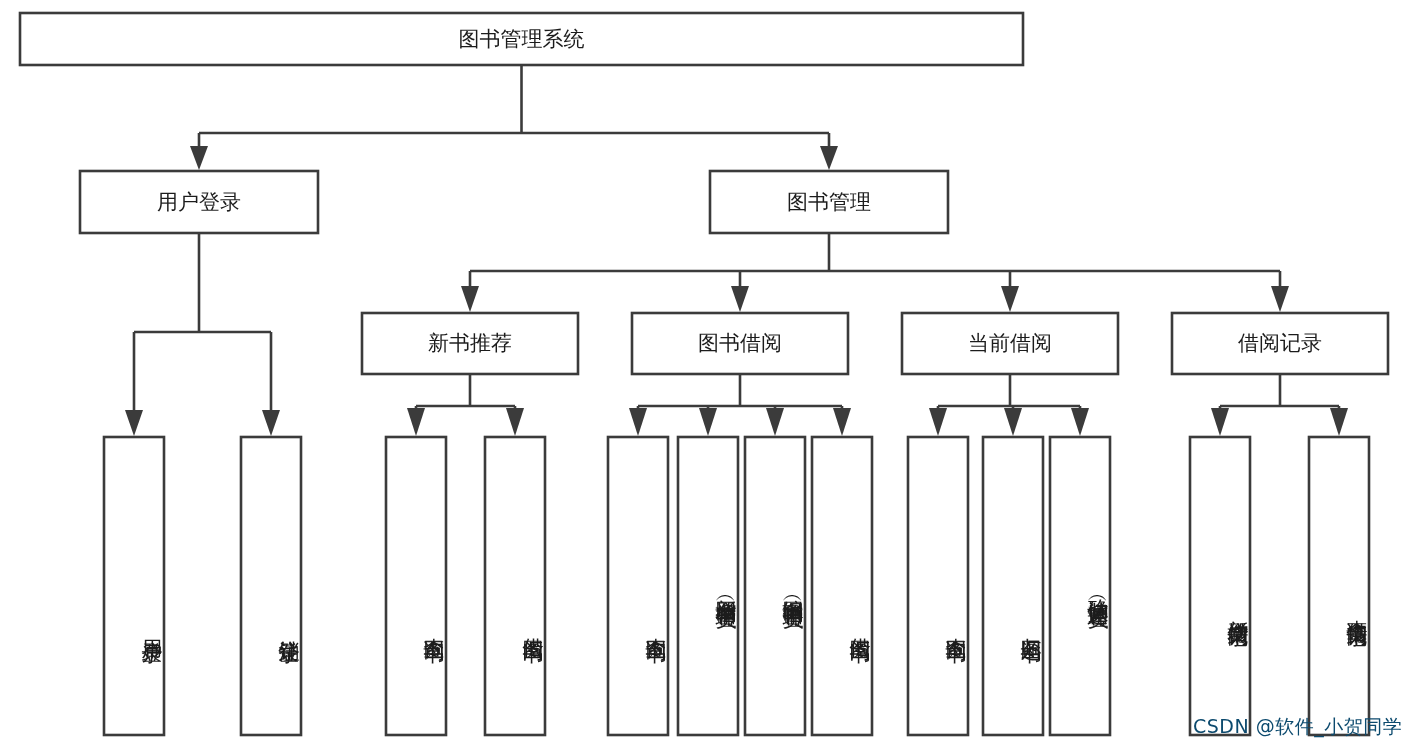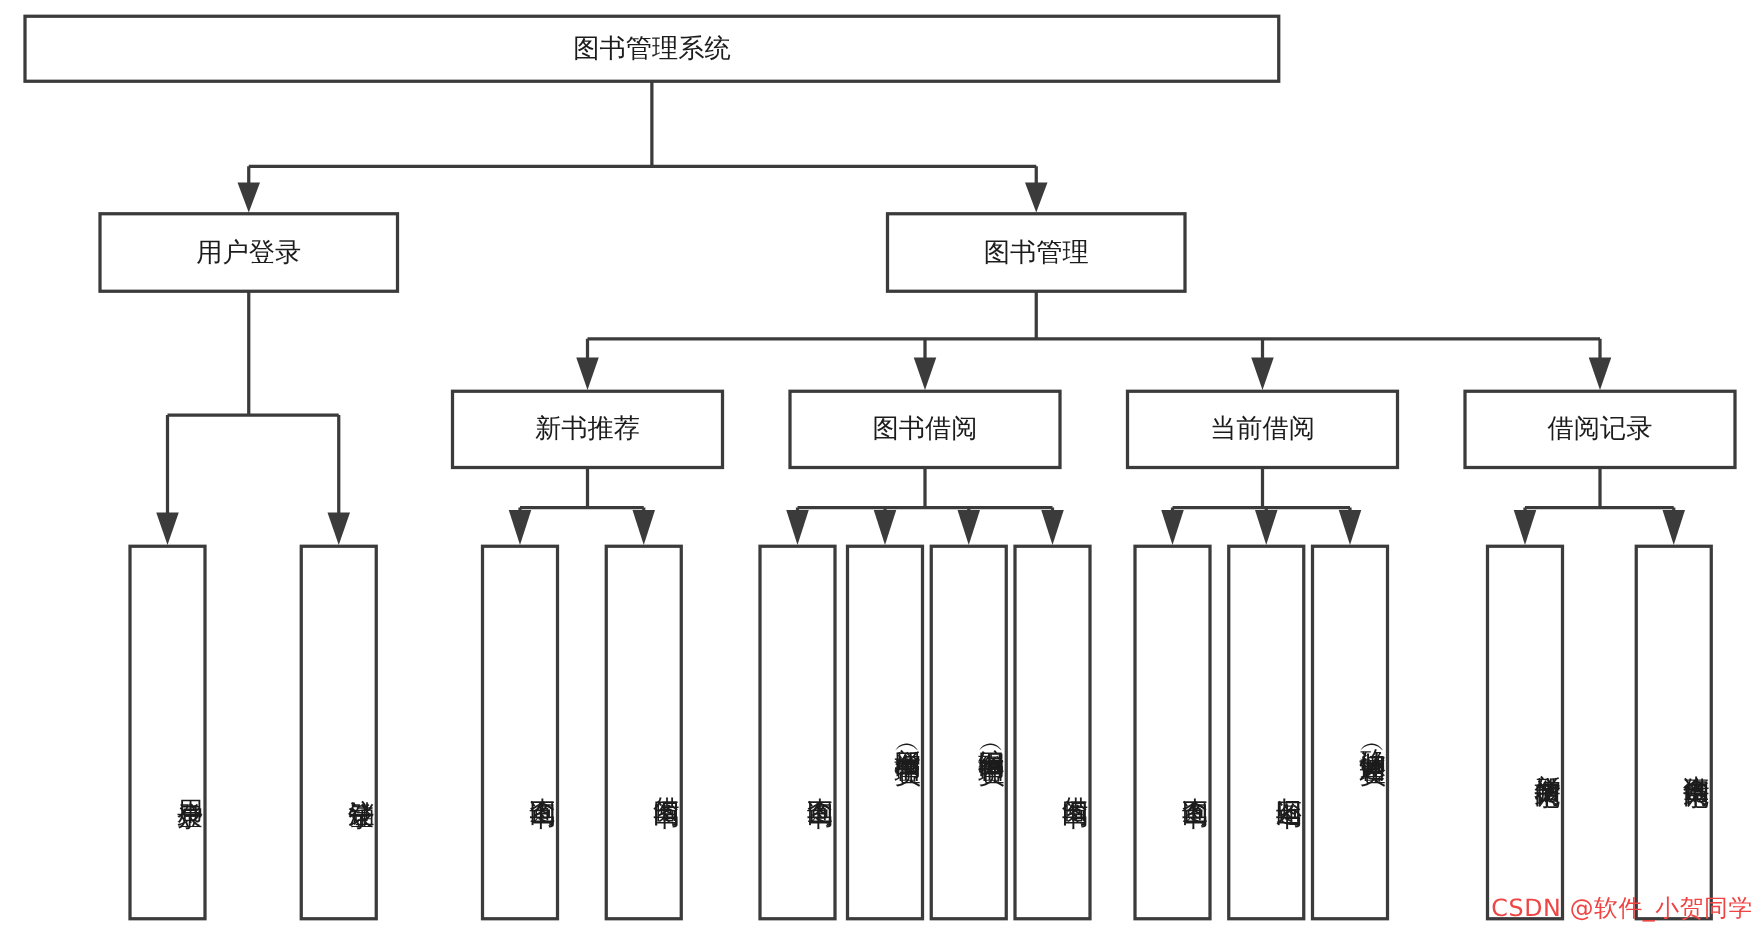--- a/index.html
+++ b/index.html
@@ -61,21 +61,21 @@
     white-space: nowrap;
     display: flex;
     align-items: flex-start;
     justify-content: center;
     pointer-events: none;
   }
   .watermark {
     position: absolute;
     font-family: "DejaVu Sans", "Liberation Sans", sans-serif;
     font-size: 19px;
-    color: #ef4444;
+    color: #0c4a6e;
     white-space: nowrap;
     letter-spacing: 0.5px;
   }
 </style>
 </head>
 <body>
 
 <div id="diagram-root">
 
   <svg id="flow-svg" viewBox="0 0 1405 747" xmlns="http://www.w3.org/2000/svg">

